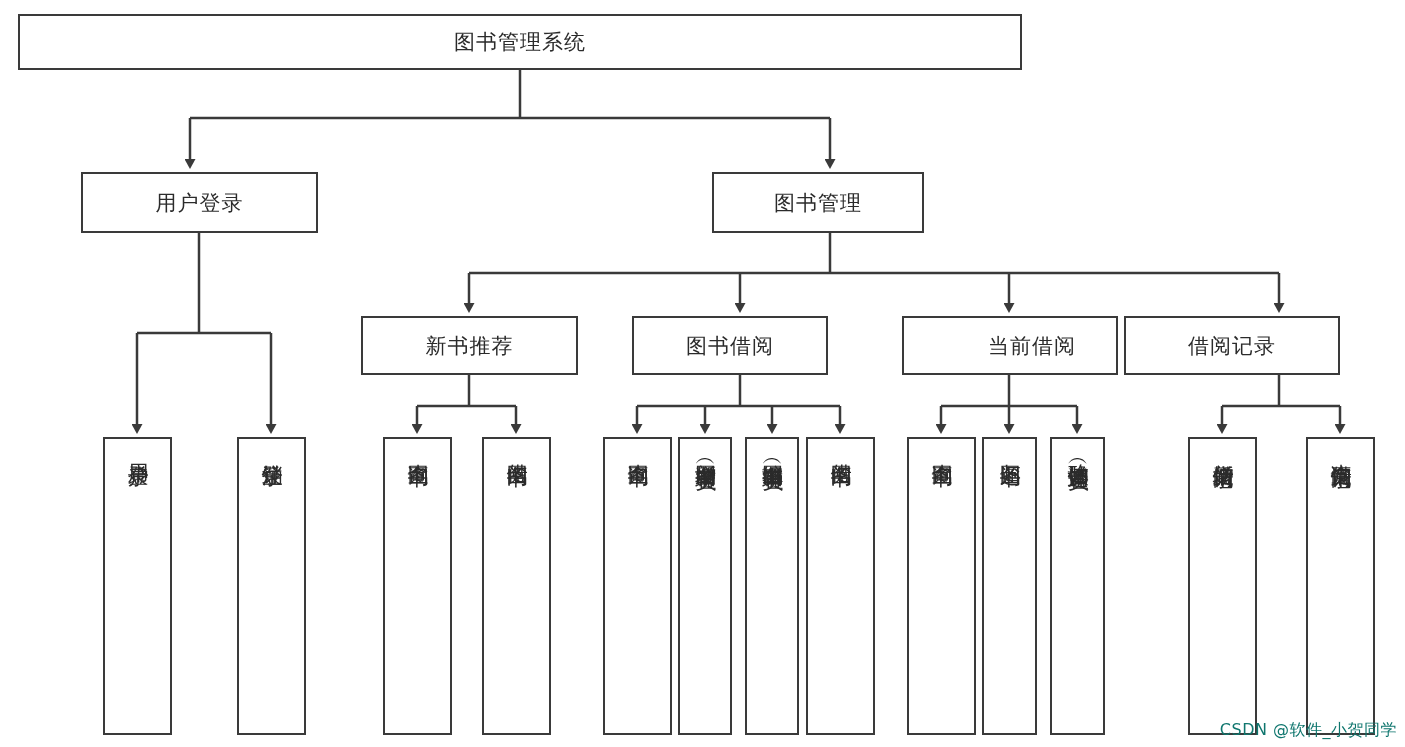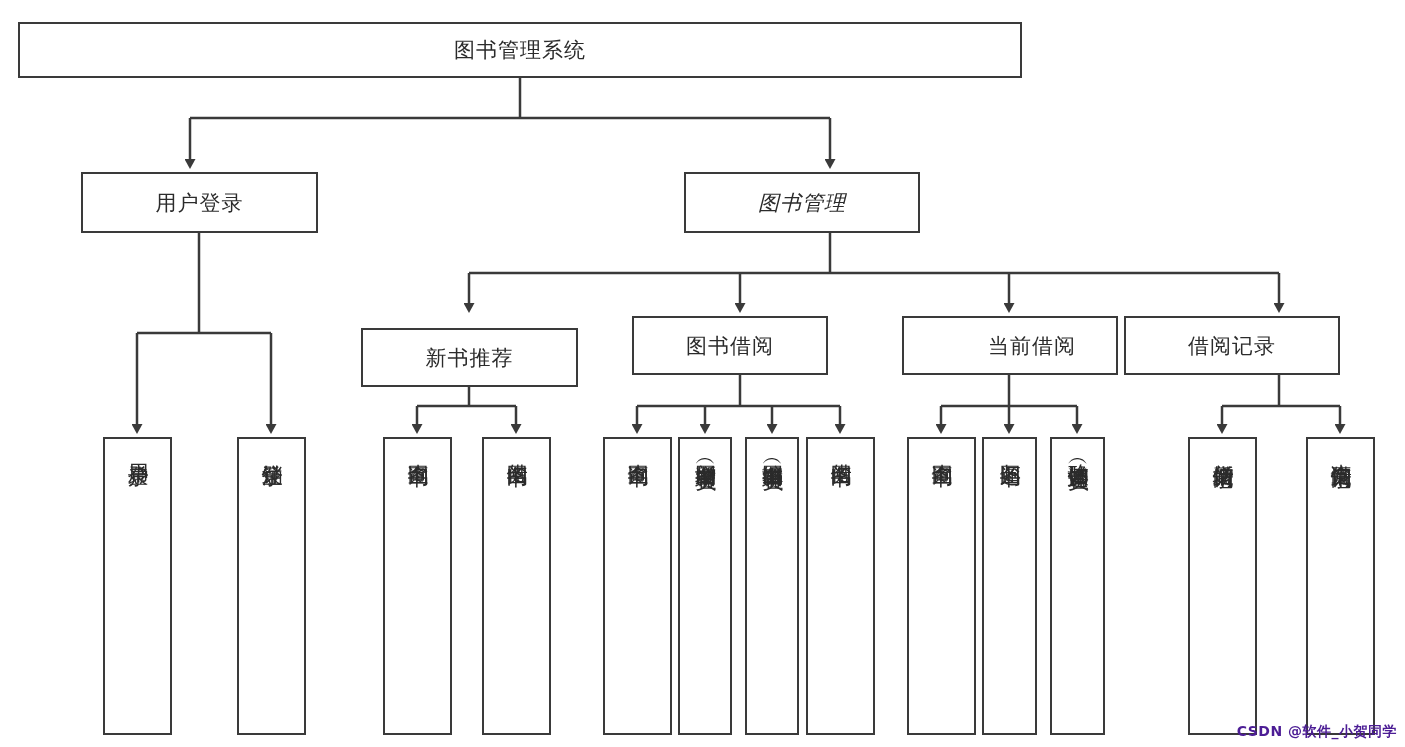--- a/index.html
+++ b/index.html
@@ -48,31 +48,29 @@
   .node.vert .vlabel {
     writing-mode: vertical-rl;
     text-orientation: upright;
     font-size: 21px;
     line-height: 1.22;
     letter-spacing: 1px;
     white-space: nowrap;
   }
   .node-root {
     font-size: 22px;
-    margin-top: 8px;
   }
   .watermark {
     position: absolute;
     right: 8px;
     bottom: 6px;
-    font-size: 14px;
-    color: #4c1d95;
+    font-size: 16px;
+    color: #0f766e;
     letter-spacing: 0.5px;
     white-space: nowrap;
-    font-weight: bold;
   }
 </style>
 </head>
 <body>
 
 <div id="canvas">
 
   <svg id="edges" viewBox="0 0 1405 747" xmlns="http://www.w3.org/2000/svg">
     <defs>
       <marker id="arrow" markerWidth="10" markerHeight="11" refX="1" refY="5.5" orient="auto" markerUnits="userSpaceOnUse">
@@ -121,23 +119,23 @@
       <path d="M1279,375 L1279,406"></path>
       <path d="M1222,406 L1340,406"></path>
       <path d="M1222,406 L1222,425" marker-end="url(#arrow)"></path>
       <path d="M1340,406 L1340,425" marker-end="url(#arrow)"></path>
     </g>
   </svg>
 
   <div class="node horiz node-root" style="left:18px; top:14px; width:1004px; height:56px;">图书管理系统</div>
 
   <div class="node horiz" style="left:81px; top:172px; width:237px; height:61px;">用户登录</div>
-  <div class="node horiz" style="left:684px; top:172px; width:236px; height:61px;font-style:italic;">图书管理</div>
+  <div class="node horiz" style="left:712px; top:172px; width:212px; height:61px;">图书管理</div>
 
-  <div class="node horiz" style="left:361px; top:328px; width:217px; height:59px;text-align:right;">新书推荐</div>
+  <div class="node horiz" style="left:361px; top:316px; width:217px; height:59px;text-align:right;">新书推荐</div>
   <div class="node horiz" style="left:632px; top:316px; width:196px; height:59px;">图书借阅</div>
   <div class="node horiz" style="left:902px; top:316px; width:216px; height:59px;padding-left:44px;">当前借阅</div>
   <div class="node horiz" style="left:1124px; top:316px; width:216px; height:59px;">借阅记录</div>
 
   <div class="node vert" style="left:103px; top:437px; width:69px; height:298px;">
     <span class="vlabel">用户登录</span>
   </div>
   <div class="node vert" style="left:237px; top:437px; width:69px; height:298px;">
     <span class="vlabel">注销登录</span>
   </div>

